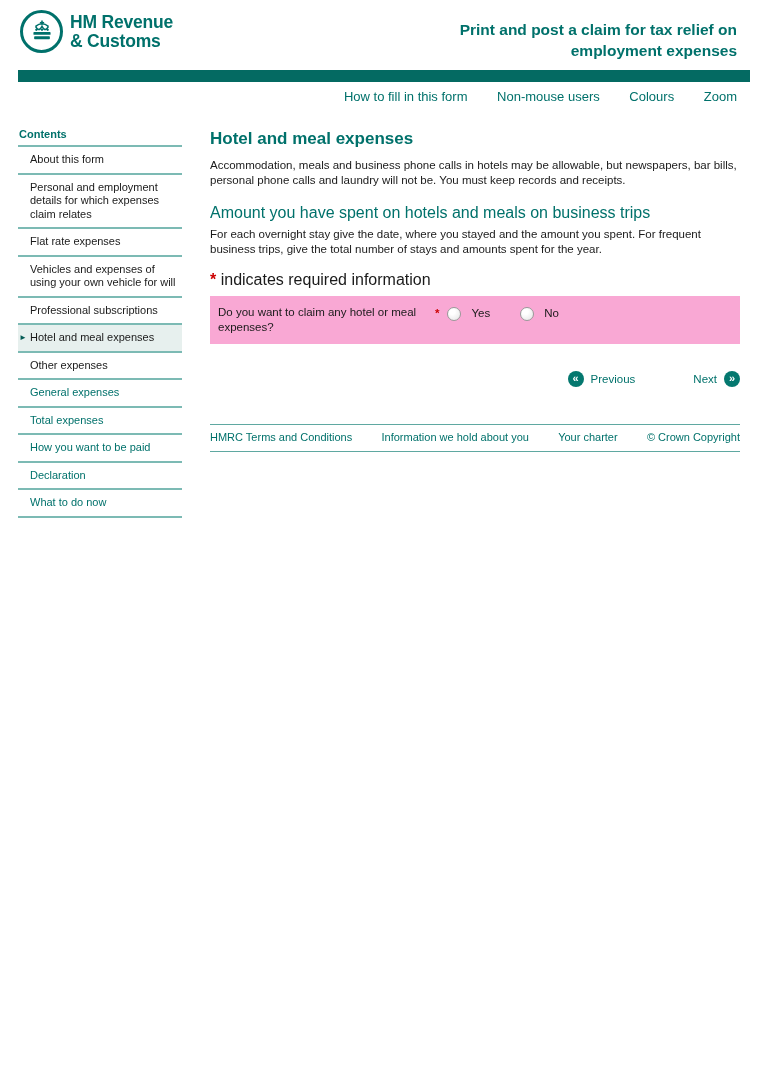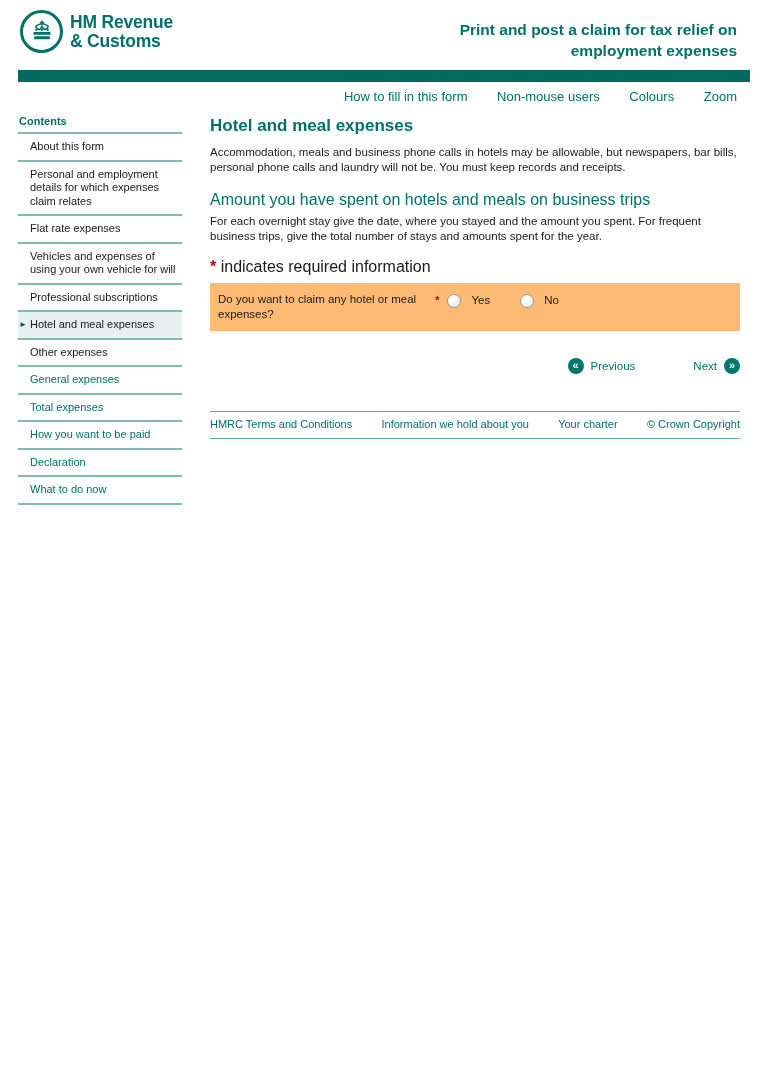--- a/index.html
+++ b/index.html
@@ -47,21 +47,21 @@
   .utility-nav {
     margin:7px 31px 0 0;
     text-align:right;
     font-size:13px;
   }
   .utility-nav a {
     color:#00716b; text-decoration:none; margin-left:26px; cursor:pointer;
   }
 
   
-  .layout { display:flex; align-items:flex-start; margin-top:9px; }
+  .layout { display:flex; align-items:flex-start; margin-top:22px; }
 
   
   .sidebar { width:164px; margin-left:18px; font-size:11px; }
   .contents-heading {
     color:#00716b; font-weight:bold;
     padding:2px 2px 5px 1px;
     border-bottom:2px solid #7cbab4;
   }
   .side-item {
     position:relative;
@@ -86,21 +86,21 @@
   }
   .main h2 {
     font-size:16px; font-weight:normal; color:#00716b;
     margin-top:17px; margin-bottom:7px;
   }
   .required-note { margin-top:15px; font-size:16px; }
   .star { color:#cc0000; font-weight:bold; }
 
   .question-box {
     margin-top:9px;
-    background:#fdba74;
+    background:#f9a8d4;
     padding:9px 10px 9px 8px;
     min-height:44px;
     display:flex; align-items:flex-start;
   }
   .q-label { width:217px; line-height:15px; }
   .q-controls { display:flex; align-items:center; padding-top:1px; }
   .q-controls .star { margin-right:8px; }
   .radio {
     width:14px; height:14px; border-radius:50%;
     border:1px solid #9a9a9a;

